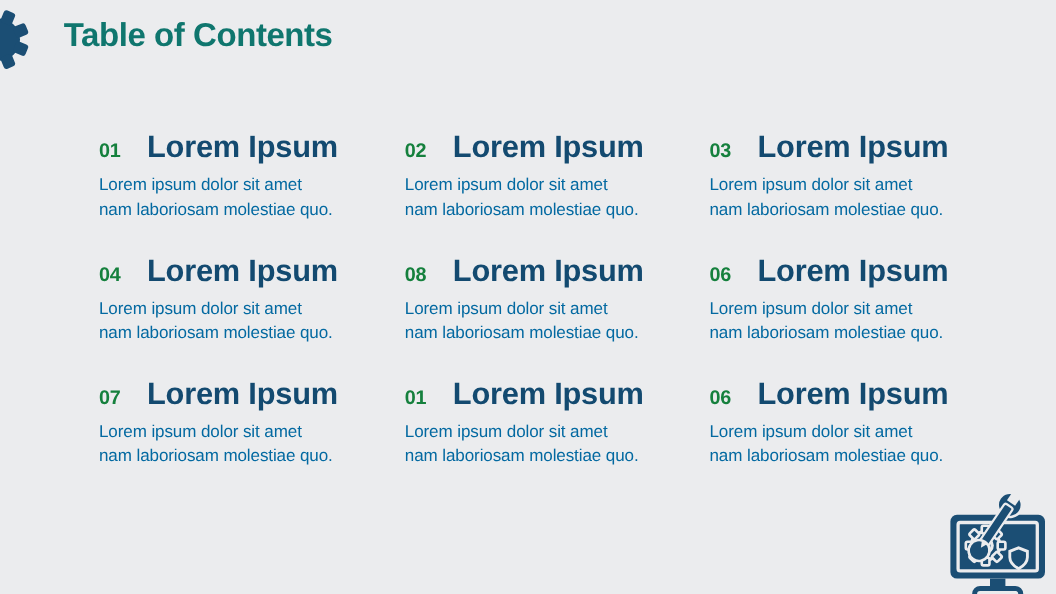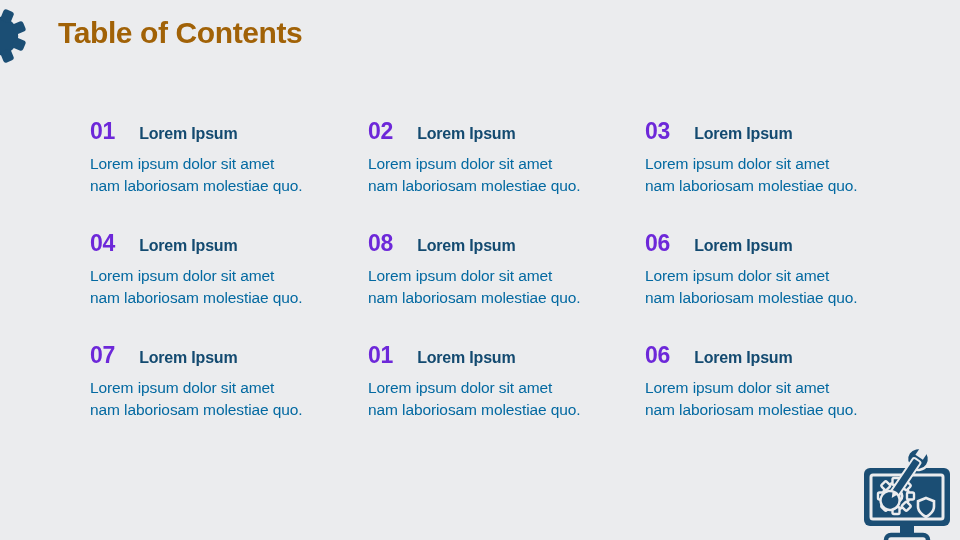--- a/index.html
+++ b/index.html
@@ -11,39 +11,39 @@
     font-family:"Liberation Sans","DejaVu Sans",sans-serif;
     color:#1b4e74;
   }
   .slide{position:absolute;inset:0;}
 
   
   .header-gear{position:absolute;left:-33px;top:4px;width:64px;height:64px;}
   .page-title{
     position:absolute;left:58px;top:16px;
     font-size:30px;font-weight:700;letter-spacing:-0.4px;
-    color:#a16207;white-space:nowrap;
+    color:#0f766e;white-space:nowrap;
   }
 
   
   .toc-grid{
     position:absolute;left:90px;top:118px;right:20px;
     display:grid;
     grid-template-columns:278px 277px 1fr;
     grid-auto-rows:112px;
   }
   .cell{padding-right:30px;}
   .cell-head{
     display:flex;align-items:baseline;gap:24px;
     font-weight:700;
     margin-bottom:8px;
     letter-spacing:-0.2px;
   }
-  .num{font-size:23px;color:#6d28d9;}
-  .cell-title{font-size:16px;color:#134a70;}
+  .num{font-size:18px;color:#15803d;}
+  .cell-title{font-size:28px;color:#134a70;}
   .cell-body{
     font-size:15.5px;line-height:22px;color:#0369a1;
     letter-spacing:-0.1px;
   }
 
   
   .footer-icon{position:absolute;left:856px;top:446px;width:104px;height:96px;}
 </style>
 </head>
 <body>

